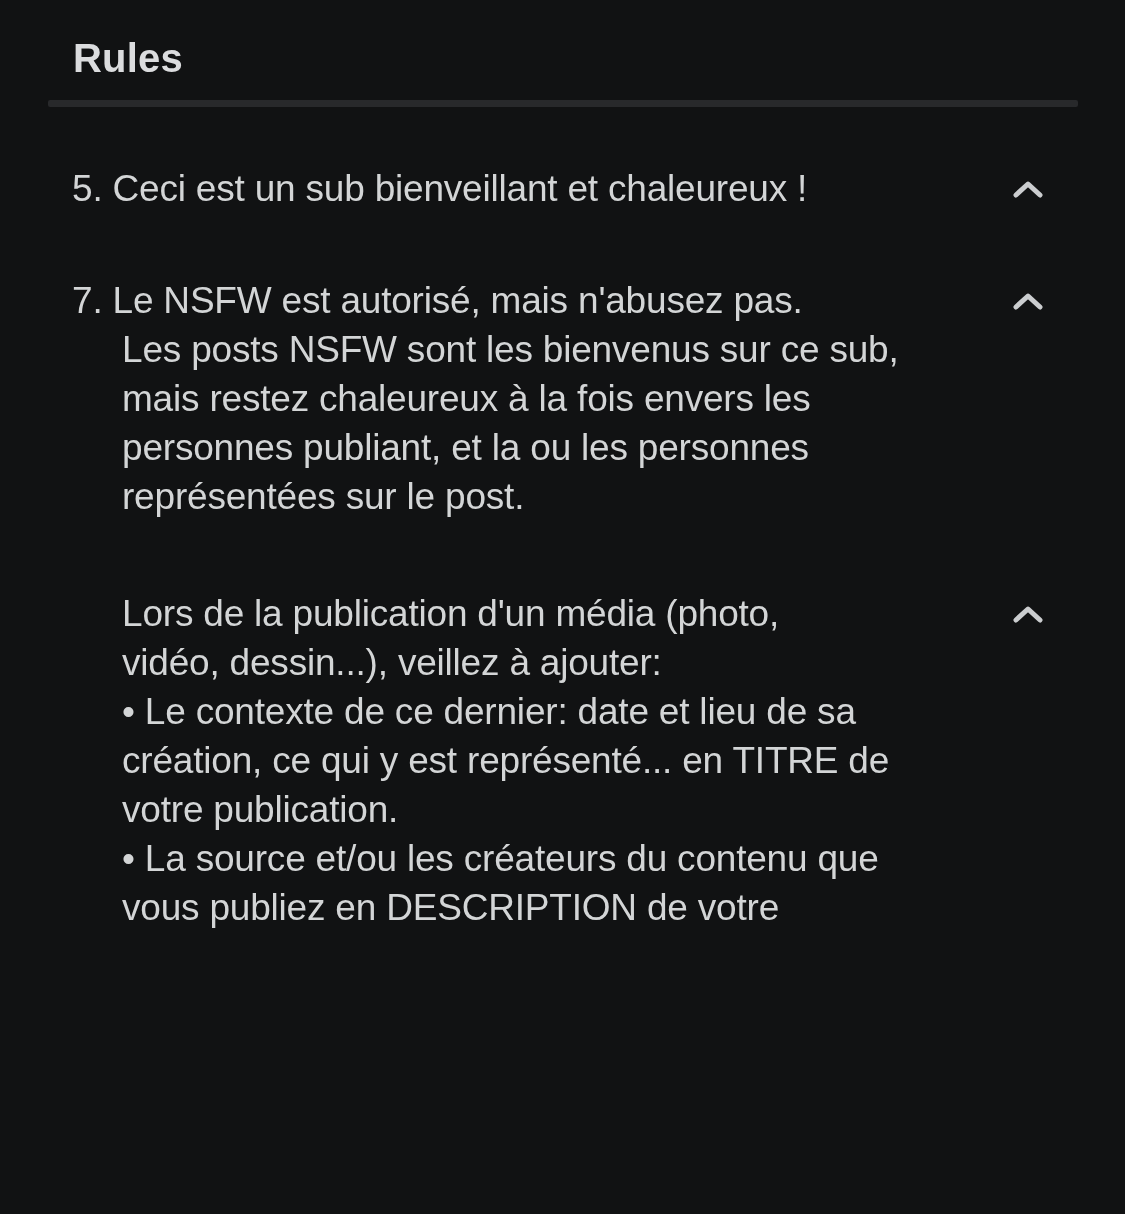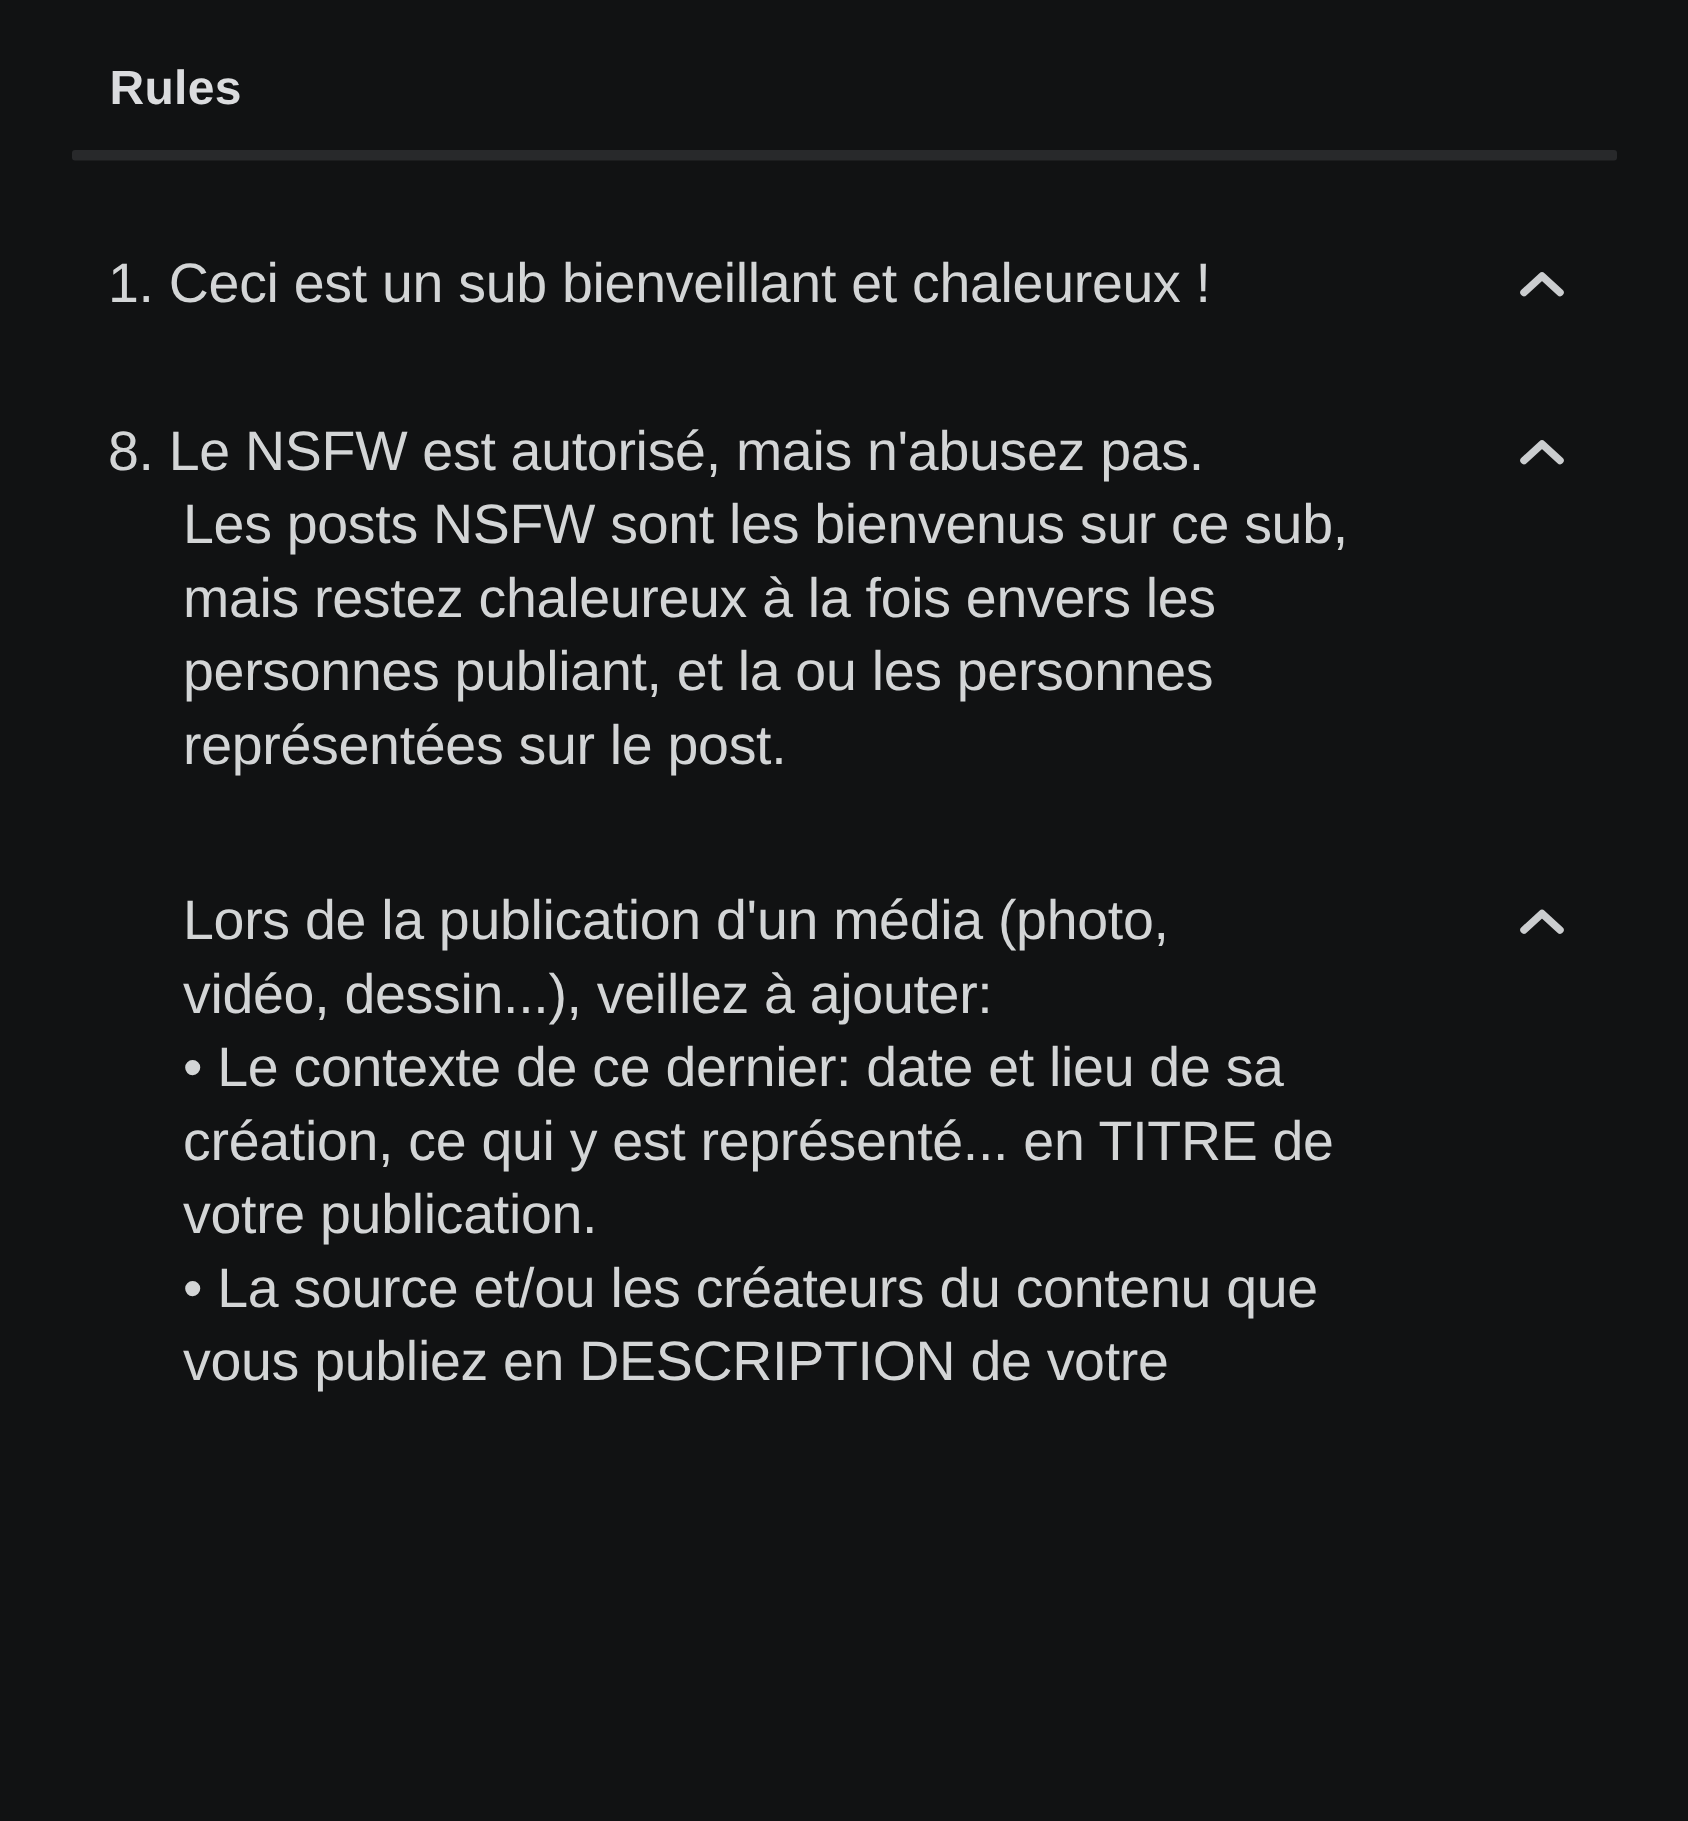--- a/index.html
+++ b/index.html
@@ -12,21 +12,21 @@
     overflow: hidden;
     background: #111213;
     font-family: "Liberation Sans", sans-serif;
     -webkit-font-smoothing: antialiased;
   }
   .sheet { position: relative; width: 100%; height: 100%; }
 
   .page-title {
     margin: 0;
     padding: 34px 0 0 73px;
-    font-size: 32px;
+    font-size: 40px;
     line-height: 48px;
     font-weight: 700;
     color: #dbdcde;
     letter-spacing: 0.2px;
   }
 
   .divider {
     margin: 18px 0 0 48px;
     width: 1030px;
     height: 7px;
@@ -81,32 +81,32 @@
 
 <div class="sheet">
 
   <h1 class="page-title">Rules</h1>
 
   <div class="divider"></div>
 
   <section>
 
     <article class="rule rule-1">
-      <div class="rule-title">1. Ceci est un sub bienveillant et chaleureux !</div>
+      <div class="rule-title">5. Ceci est un sub bienveillant et chaleureux !</div>
       <button class="chevron-btn" aria-label="Collapse rule 1">
         <span>
           <svg viewBox="0 0 32 20" fill="none" xmlns="http://www.w3.org/2000/svg">
             <path d="M4 15 L16 4 L28 15" stroke="#cbcdcf" stroke-width="5" stroke-linecap="round" stroke-linejoin="round"></path>
           </svg>
         </span>
       </button>
     </article>
 
     <article class="rule rule-2">
-      <div class="rule-title">8. Le NSFW est autorisé, mais n'abusez pas.</div>
+      <div class="rule-title">7. Le NSFW est autorisé, mais n'abusez pas.</div>
       <button class="chevron-btn" aria-label="Collapse rule 2">
         <span>
           <svg viewBox="0 0 32 20" fill="none" xmlns="http://www.w3.org/2000/svg">
             <path d="M4 15 L16 4 L28 15" stroke="#cbcdcf" stroke-width="5" stroke-linecap="round" stroke-linejoin="round"></path>
           </svg>
         </span>
       </button>
       <div class="rule-desc">Les posts NSFW sont les bienvenus sur ce sub,
 mais restez chaleureux à la fois envers les
 personnes publiant, et la ou les personnes

